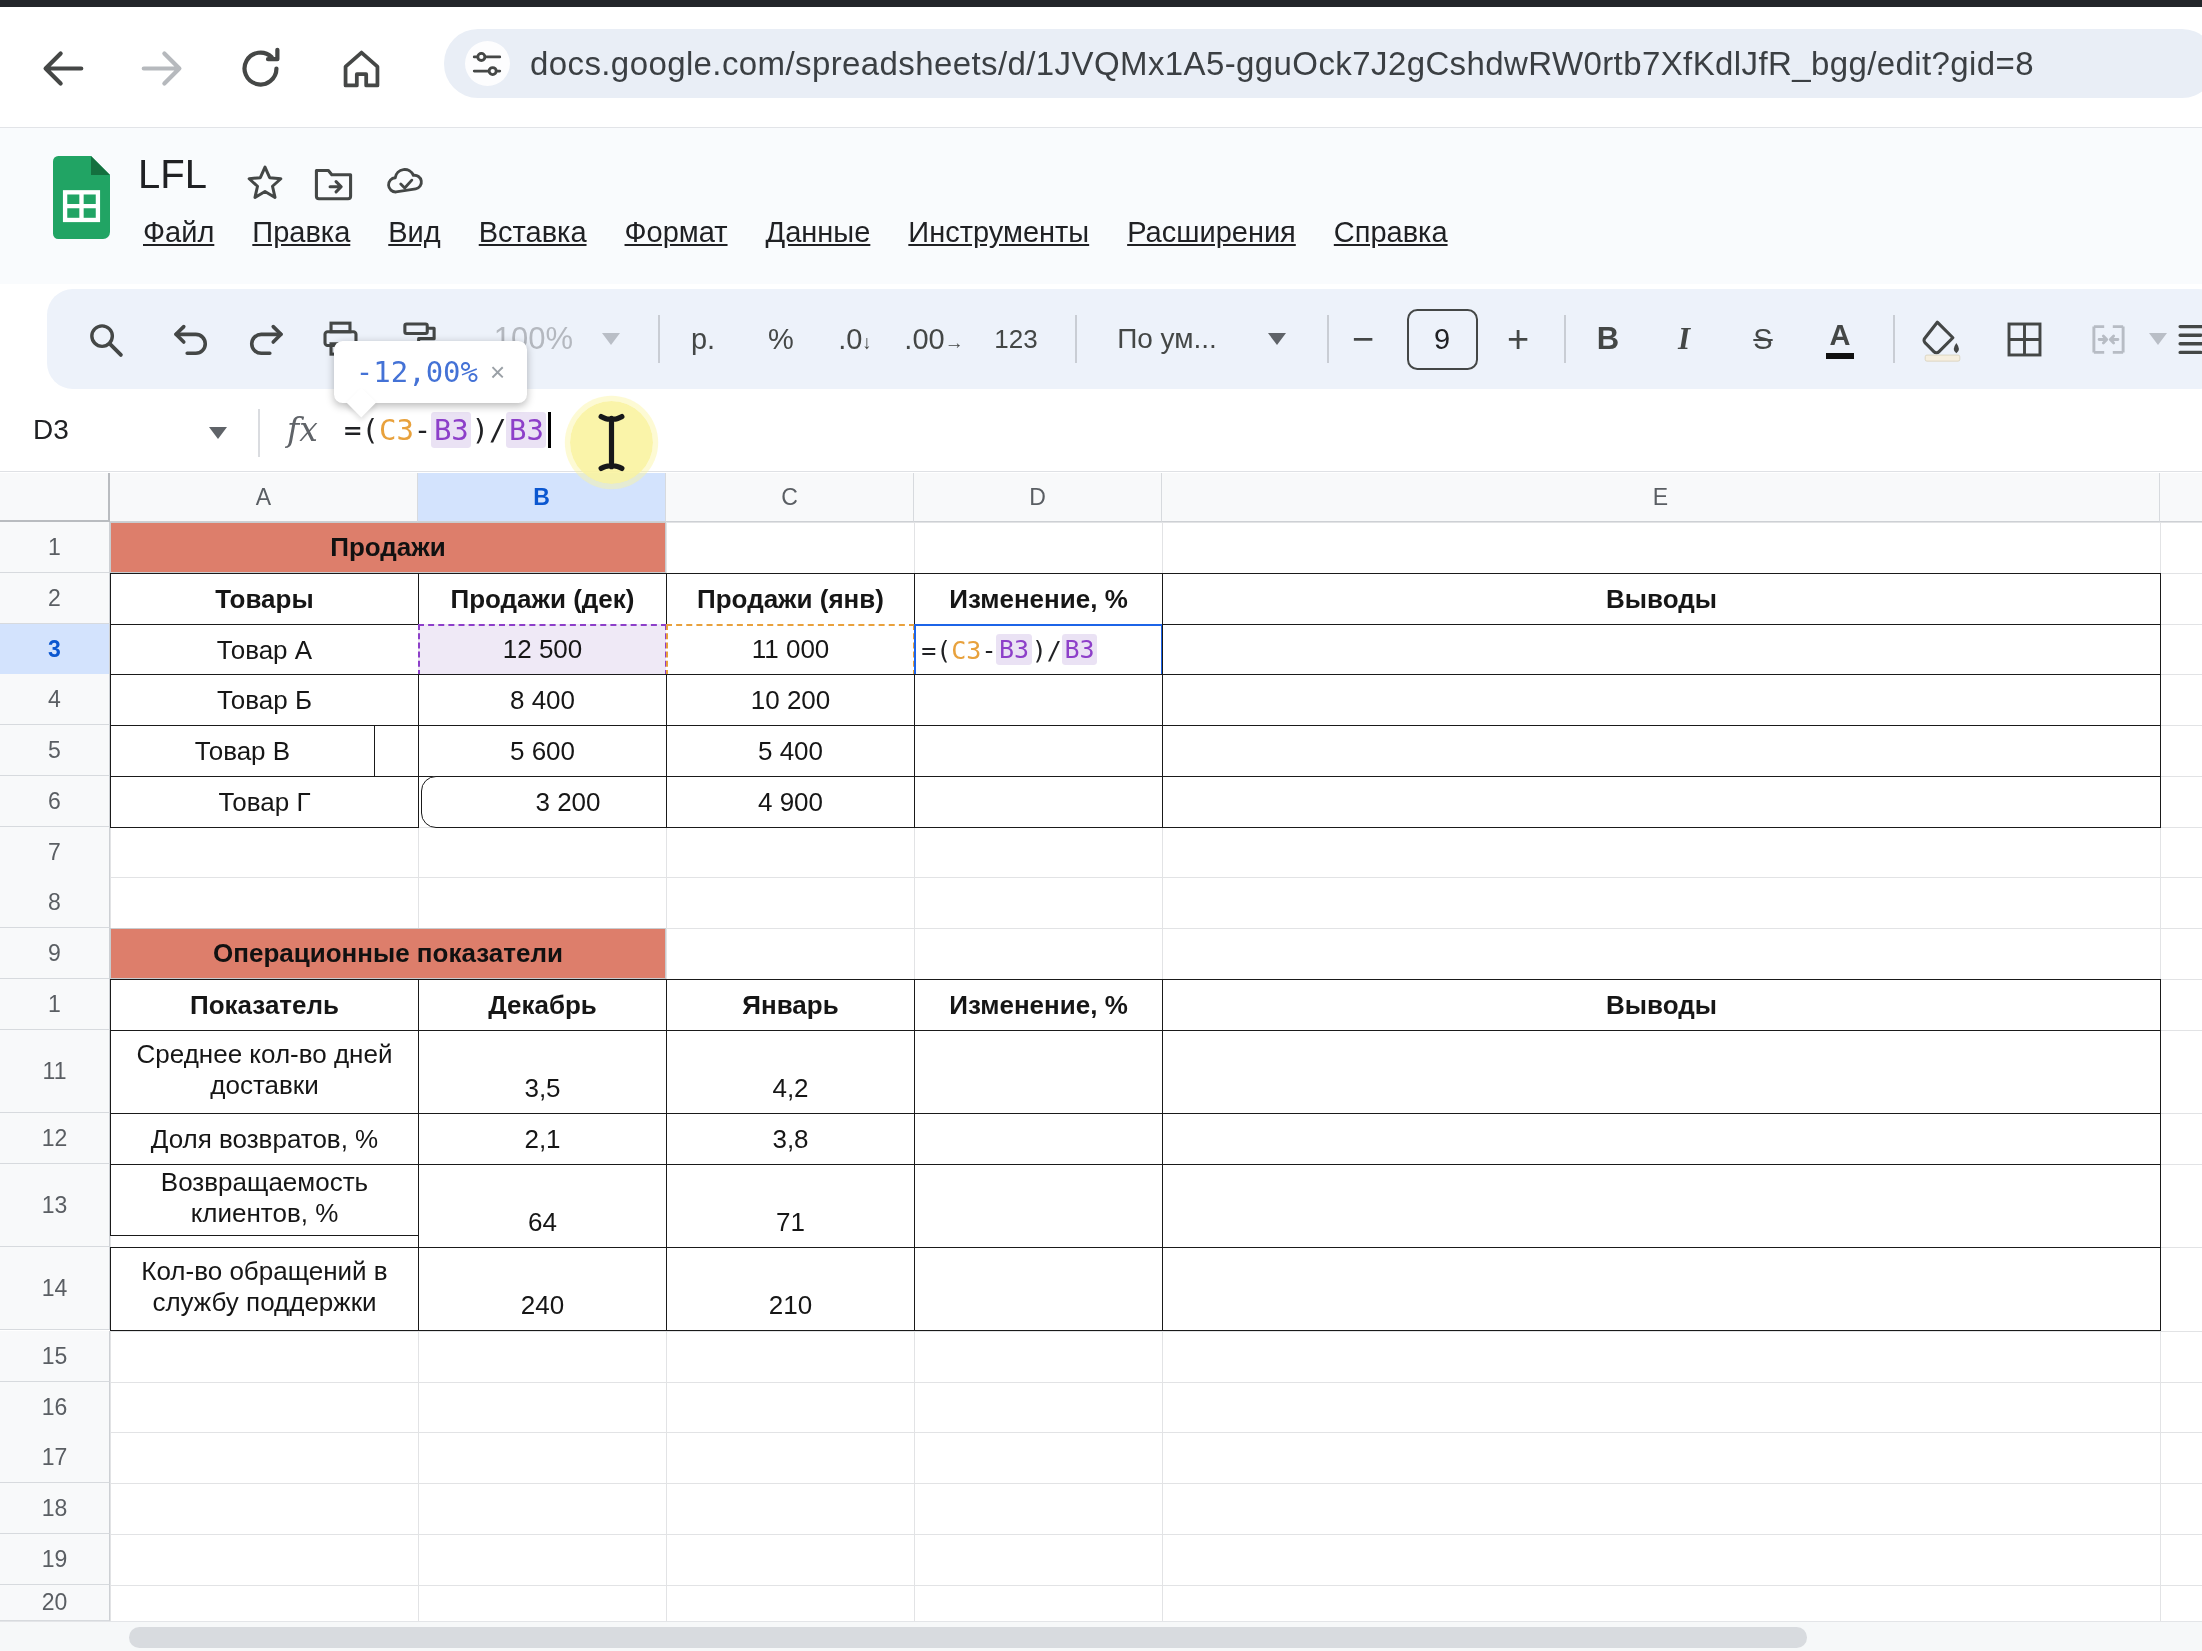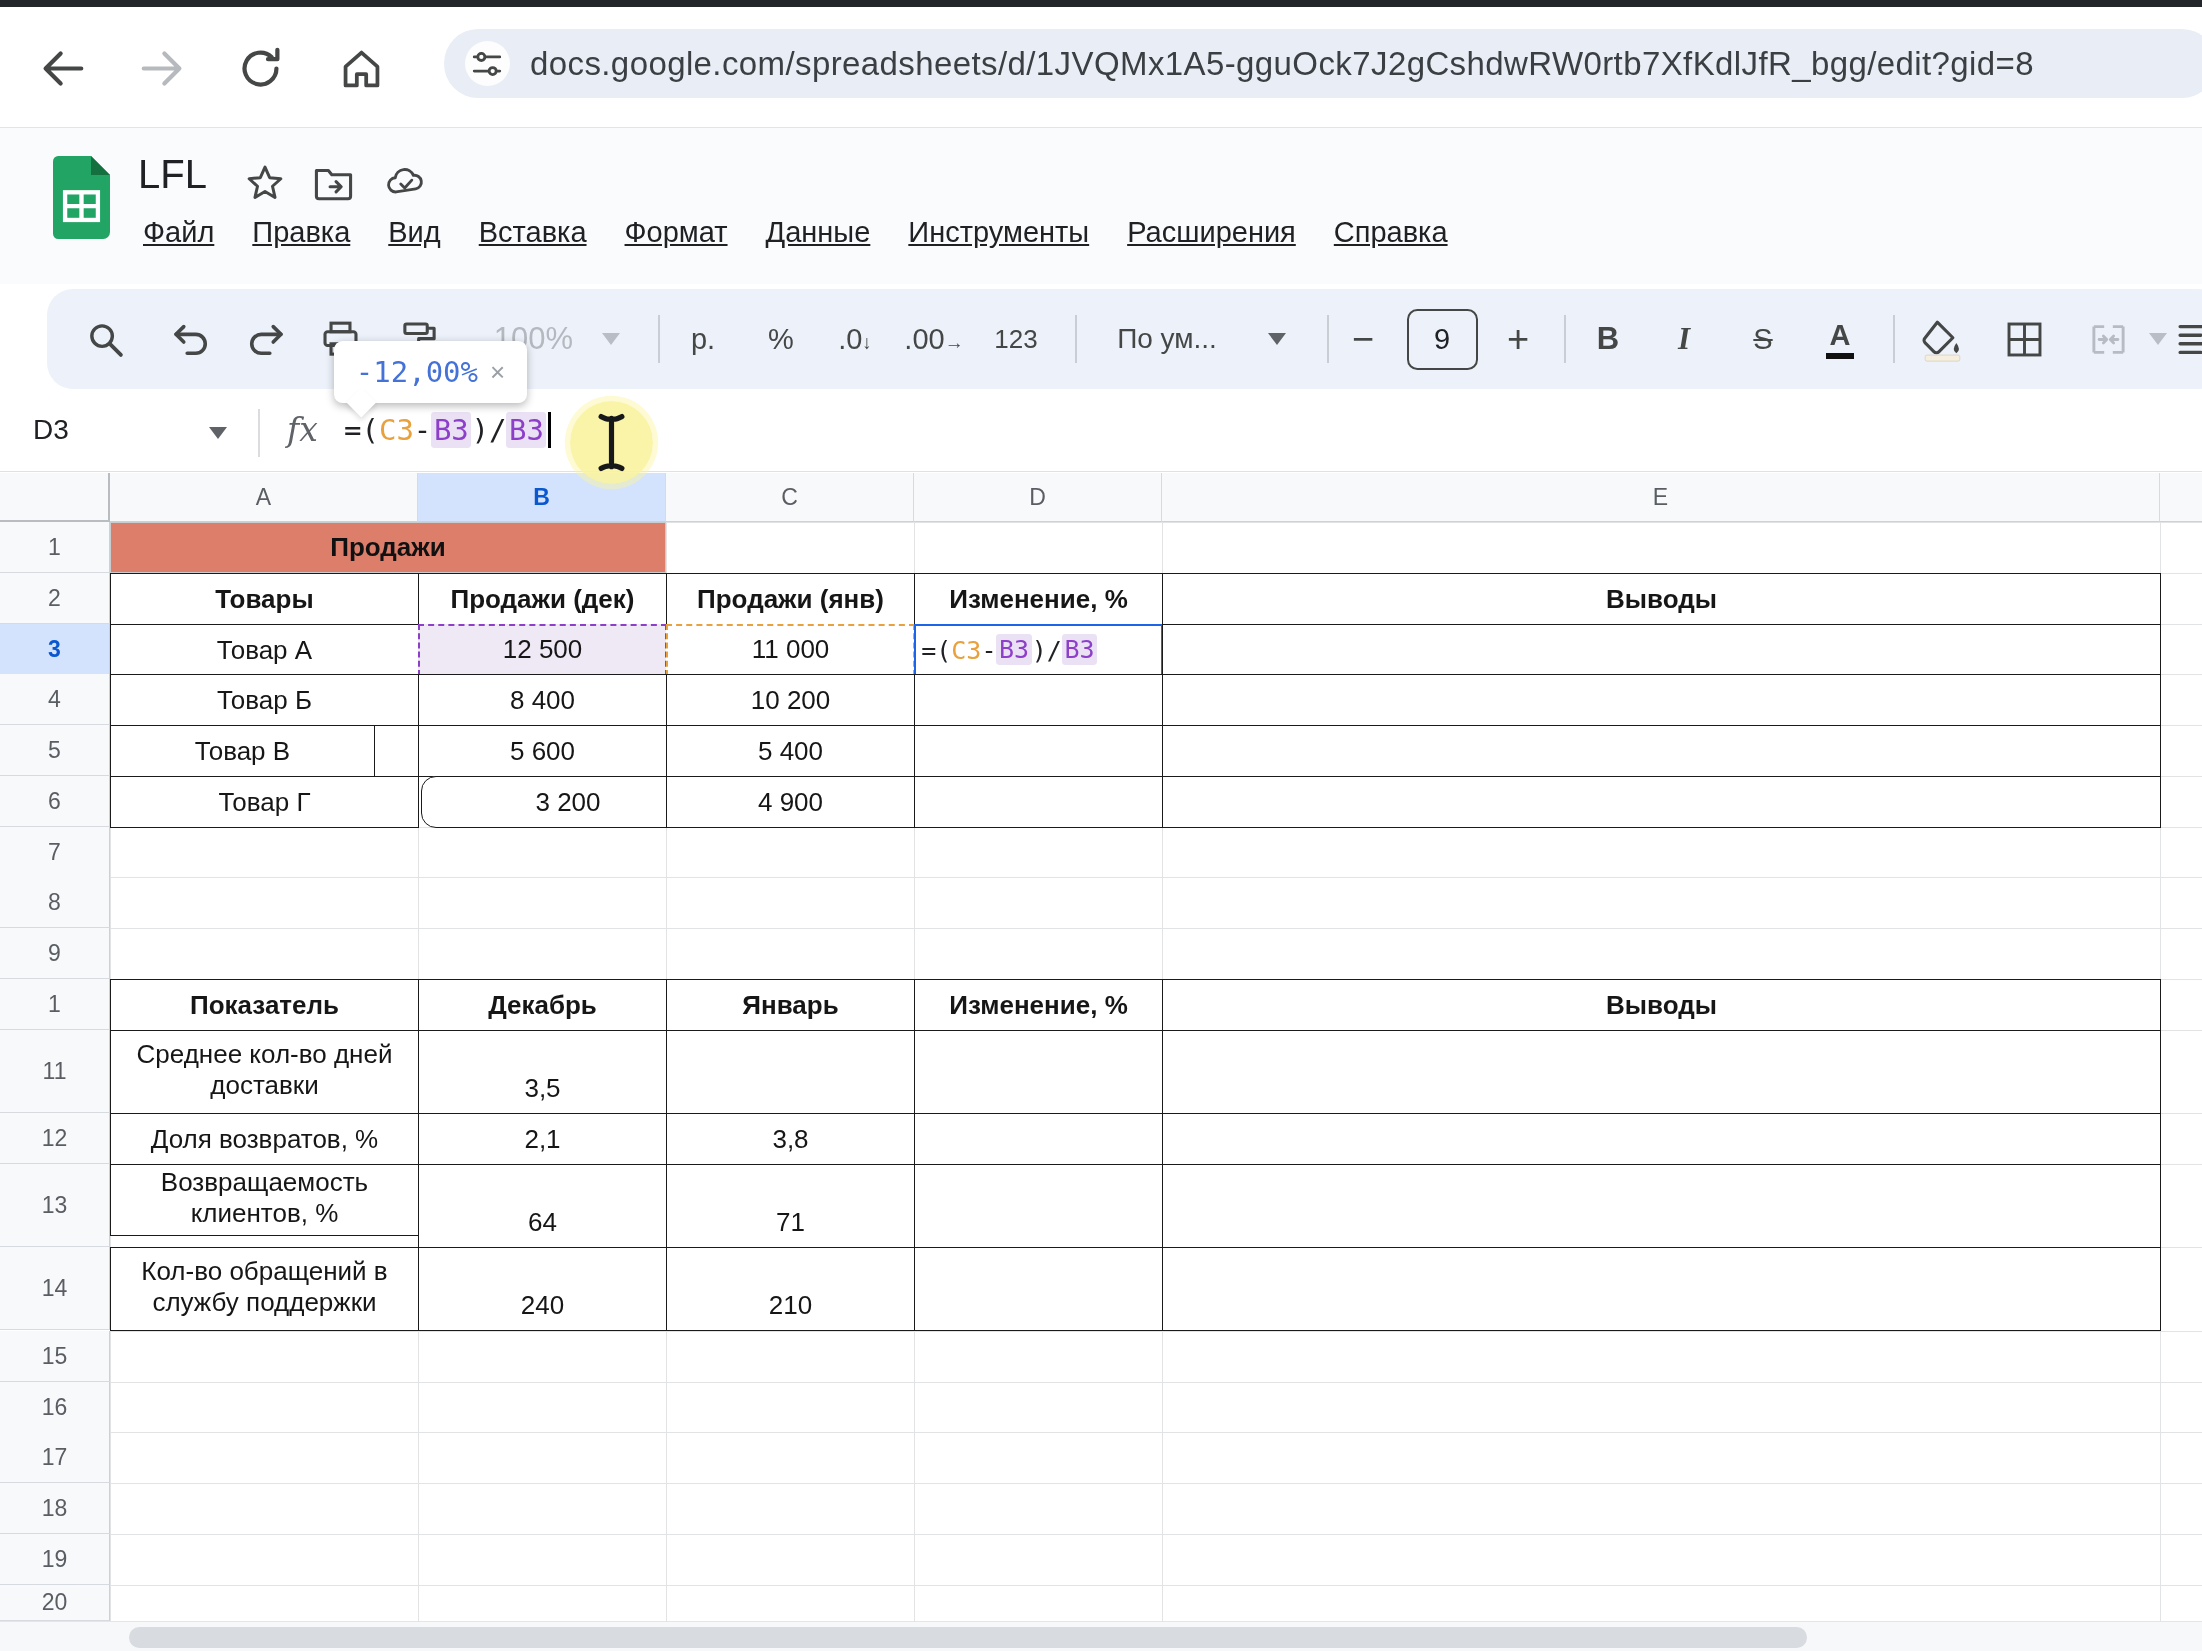--- a/index.html
+++ b/index.html
@@ -383,27 +383,29 @@
       <div class="cell" style="left: 110px; top: 252px; width: 265px; height: 52px;">Товар В</div>
       <div class="cell" style="left: 418px; top: 252px; width: 249px; height: 52px;">5 600</div>
       <div class="cell" style="left: 666px; top: 252px; width: 249px; height: 52px;">5 400</div>
       <div class="cell" style="left: 914px; top: 252px; width: 249px; height: 52px;"></div>
       <div class="cell" style="left: 1162px; top: 252px; width: 999px; height: 52px;"></div>
       <div class="cell" style="left: 110px; top: 303px; width: 309px; height: 52px;">Товар Г</div>
       <div class="cell" style="left: 421px; top: 303px; width: 294px; height: 52px; border-radius: 15px;">3 200</div>
       <div class="cell" style="left: 666px; top: 303px; width: 249px; height: 52px;">4 900</div>
       <div class="cell" style="left: 914px; top: 303px; width: 249px; height: 52px;"></div>
       <div class="cell" style="left: 1162px; top: 303px; width: 999px; height: 52px;"></div>
+      <div class="banner" style="left: 110px; top: 455px; width: 556px; height: 51px; background: rgb(221, 126, 107);">Операционные показатели</div>
       <div class="cell hdr" style="left: 110px; top: 506px; width: 309px; height: 52px; text-align: center;">Показатель</div>
       <div class="cell hdr" style="left: 418px; top: 506px; width: 249px; height: 52px;">Декабрь</div>
       <div class="cell hdr" style="left: 666px; top: 506px; width: 249px; height: 52px;">Январь</div>
       <div class="cell hdr" style="left: 914px; top: 506px; width: 249px; height: 52px;">Изменение, %</div>
       <div class="cell hdr" style="left: 1162px; top: 506px; width: 999px; height: 52px;">Выводы</div>
       <div class="cell wrap" style="left: 110px; top: 557px; width: 309px; height: 84px;">Среднее кол-во дней доставки</div>
       <div class="cell" style="left: 418px; top: 557px; width: 249px; height: 84px;">3,5</div>
+      <div class="cell" style="left: 666px; top: 557px; width: 249px; height: 84px;">4,2</div>
       <div class="cell" style="left: 914px; top: 557px; width: 249px; height: 84px;"></div>
       <div class="cell" style="left: 1162px; top: 557px; width: 999px; height: 84px;"></div>
       <div class="cell" style="left: 110px; top: 640px; width: 309px; height: 52px;">Доля возвратов, %</div>
       <div class="cell" style="left: 418px; top: 640px; width: 249px; height: 52px;">2,1</div>
       <div class="cell" style="left: 666px; top: 640px; width: 249px; height: 52px;">3,8</div>
       <div class="cell" style="left: 914px; top: 640px; width: 249px; height: 52px;"></div>
       <div class="cell" style="left: 1162px; top: 640px; width: 999px; height: 52px;"></div>
       <div class="cell wrap" style="left: 110px; top: 691px; width: 309px; height: 72px;">Возвращаемость клиентов, %</div>
       <div class="cell" style="left: 418px; top: 691px; width: 249px; height: 84px;">64</div>
       <div class="cell" style="left: 666px; top: 691px; width: 249px; height: 84px;">71</div>

